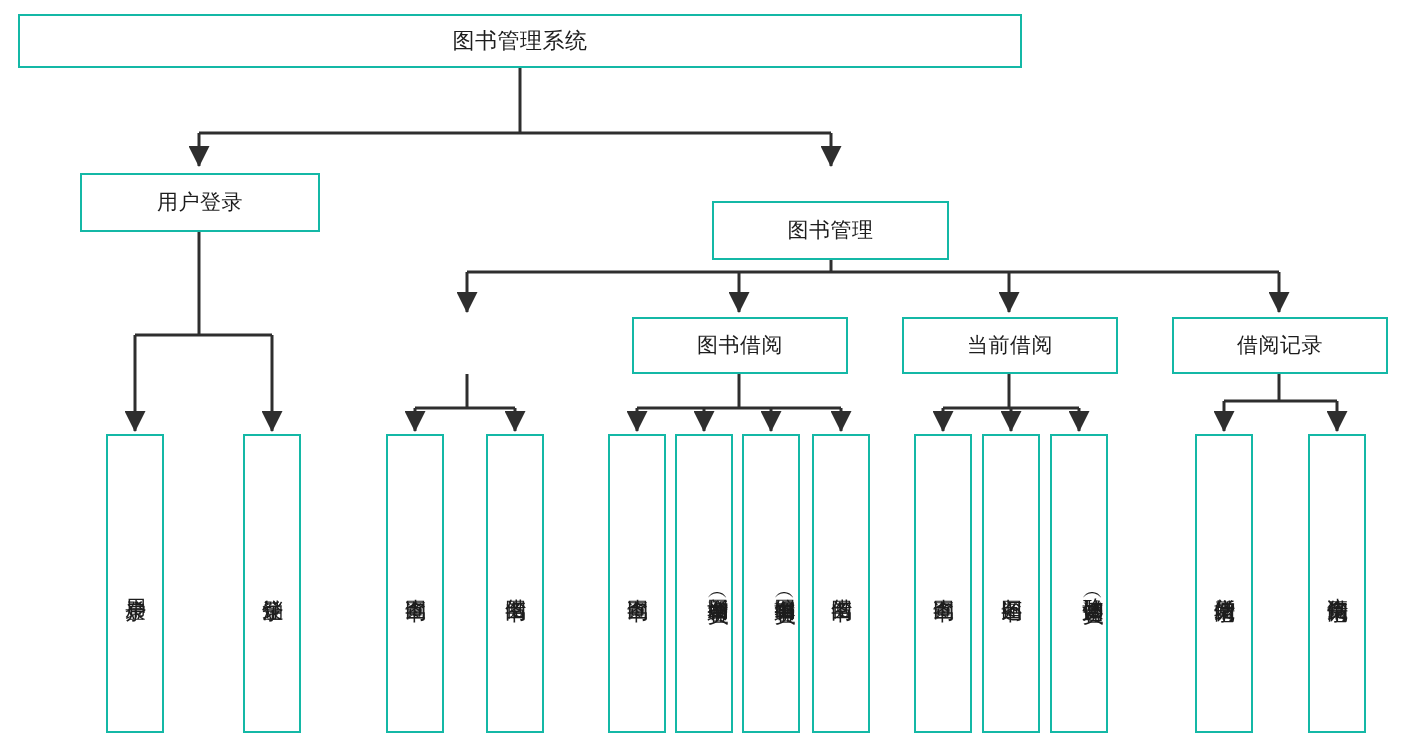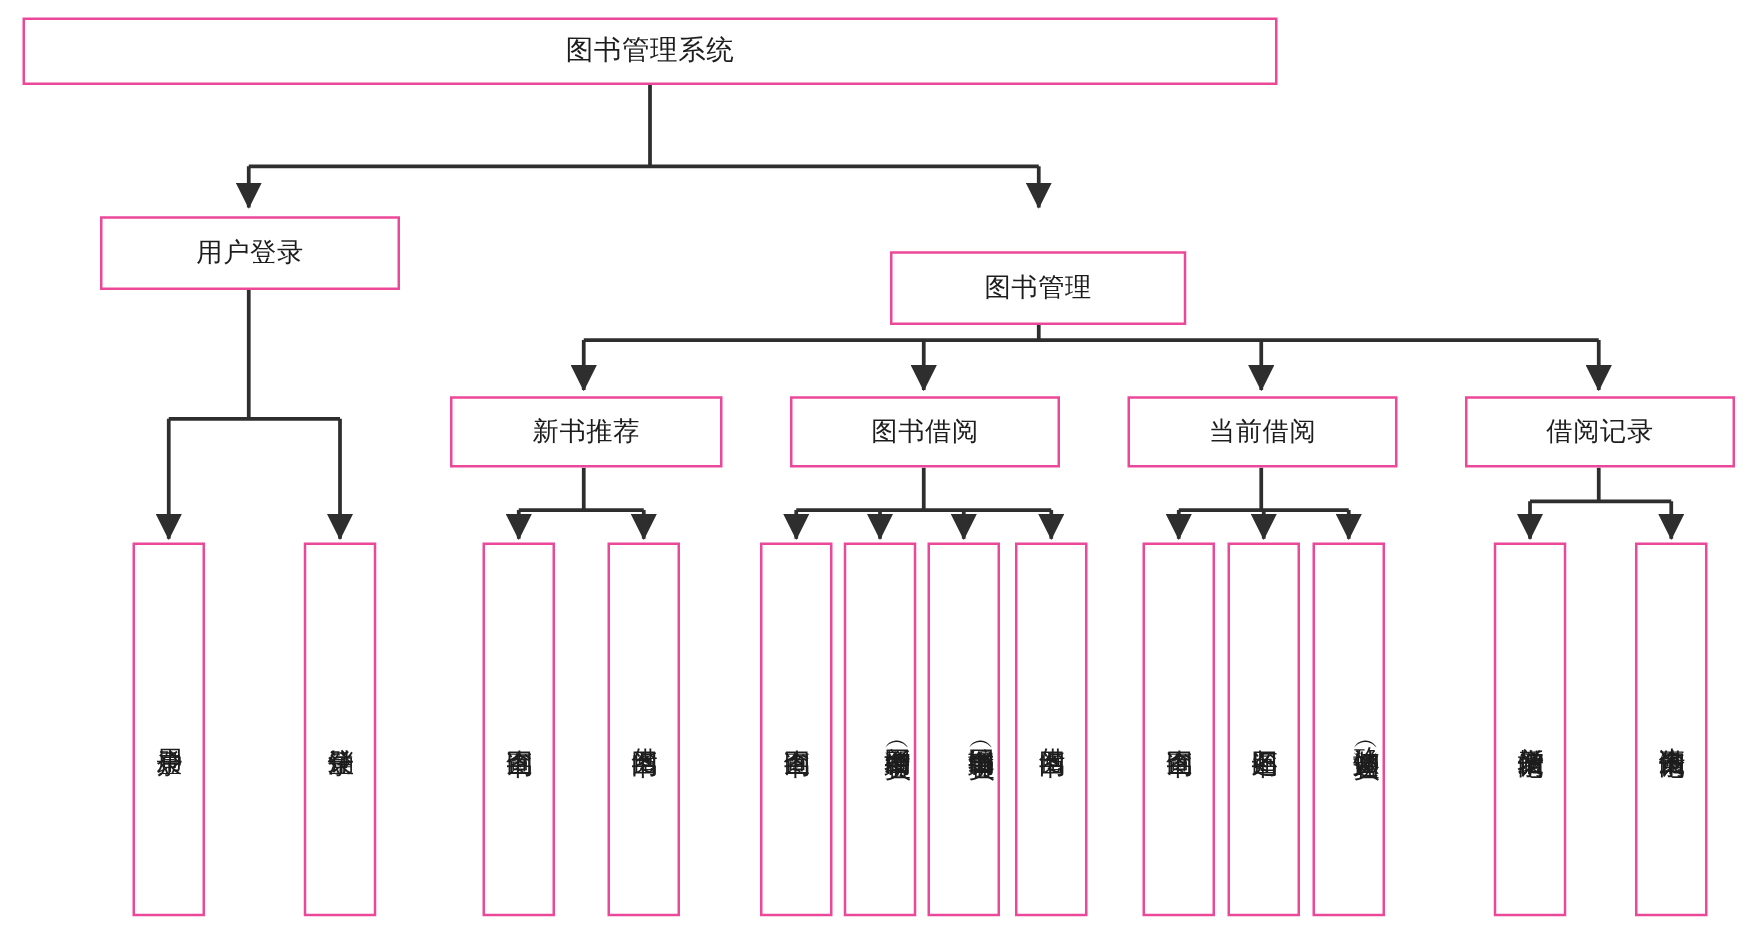--- a/index.html
+++ b/index.html
@@ -20,21 +20,21 @@
   #edges {
     position: absolute;
     left: 0;
     top: 0;
     width: 1405px;
     height: 747px;
   }
   .node {
     position: absolute;
     box-sizing: border-box;
-    border: 2px solid #ec4899;
+    border: 2px solid #14b8a6;
     background: #ffffff;
     display: flex;
     align-items: center;
     justify-content: center;
     color: #1d1d1d;
   }
   .node-h {
     font-size: 21px;
     letter-spacing: 0.5px;
     line-height: 1.25;
@@ -135,23 +135,20 @@
     <span>图书管理系统</span>
   </div>
 
   <div class="node node-h" style="left:80px; top:173px; width:240px; height:59px;">
     <span>用户登录</span>
   </div>
   <div class="node node-h" style="left:712px; top:173px; width:237px; height:59px;margin-top:28px;">
     <span>图书管理</span>
   </div>
 
-  <div class="node node-h" style="left:360px; top:317px; width:218px; height:57px;">
-    <span>新书推荐</span>
-  </div>
   <div class="node node-h" style="left:632px; top:317px; width:216px; height:57px;">
     <span>图书借阅</span>
   </div>
   <div class="node node-h" style="left:902px; top:317px; width:216px; height:57px;">
     <span>当前借阅</span>
   </div>
   <div class="node node-h" style="left:1172px; top:317px; width:216px; height:57px;">
     <span>借阅记录</span>
   </div>
 

